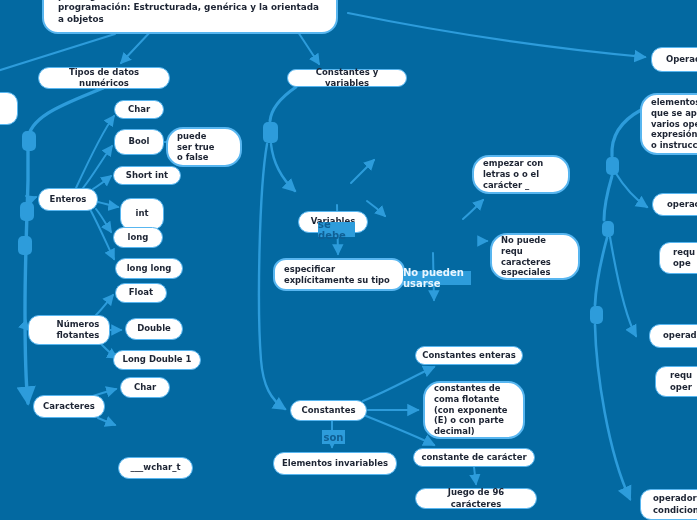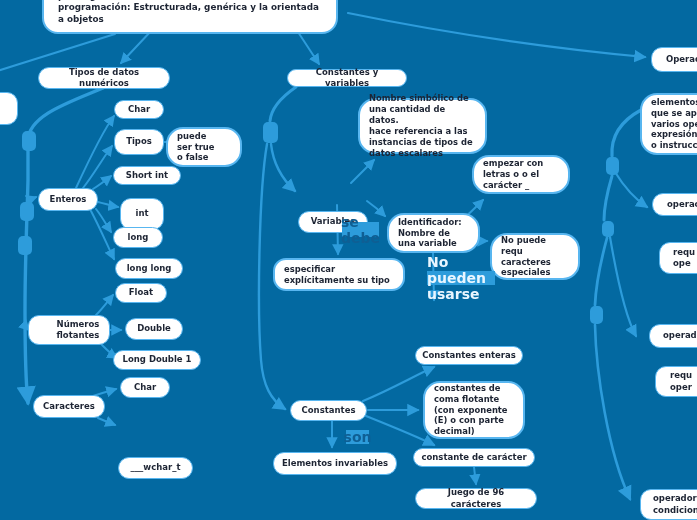--- a/index.html
+++ b/index.html
@@ -20,21 +20,21 @@
     text-align:left;padding:4px 9px;font-size:8.4px;
   }
   .root{
     border-radius:16px;border-width:2px;align-items:flex-end;
     justify-content:flex-start;text-align:left;font-size:8.8px;
     padding:0 14px 7px 14px;
   }
   .label{
     position:absolute;box-sizing:border-box;background:#2d9cdb;border:none;
     border-radius:0;display:flex;align-items:center;justify-content:center;
-    font-size:14px;font-weight:bold;color:#0f5f94;z-index:4;white-space:pre-line;margin-left:24px;
+    font-size:10px;font-weight:bold;color:#0f5f94;z-index:4;white-space:pre-line;
   }
   .label.light{color:#e9f6ff;}
   .sq{
     position:absolute;background:#2d9cdb;border-radius:5px;z-index:5;
   }
 </style>
 </head>
 <body>
 
 <div id="stage">
@@ -95,52 +95,44 @@
       <path stroke-width="2.2" marker-end="url(#arr)" d="M610 237 C617 278 626 318 636 336"></path>
     </g>
   </svg>
 
   <div class="node root" style="left:42px;top:-24px;width:296px;height:58px;">como extensión del lenguaje C. Abarca tres paradigmas de la
 programación: Estructurada, genérica y la orientada a objetos</div>
 
   <div class="node" style="left:-26px;top:92px;width:44px;height:33px;">a</div>
   <div class="node" style="left:38px;top:67px;width:132px;height:22px;">Tipos de datos numéricos</div>
   <div class="node" style="left:114px;top:100px;width:50px;height:19px;">Char</div>
-  <div class="node" style="left:114px;top:129px;width:50px;height:26px;">Tipos</div>
+  <div class="node" style="left:114px;top:129px;width:50px;height:26px;">Bool</div>
   <div class="node bubble" style="left:166px;top:127px;width:76px;height:40px;">puede
 ser true
 o false</div>
   <div class="node" style="left:113px;top:166px;width:68px;height:19px;">Short int</div>
   <div class="node" style="left:38px;top:188px;width:60px;height:23px;">Enteros</div>
   <div class="node" style="left:120px;top:198px;width:44px;height:32px;">int</div>
   <div class="node" style="left:113px;top:227px;width:50px;height:21px;">long</div>
   <div class="node" style="left:115px;top:258px;width:68px;height:21px;">long long</div>
   <div class="node" style="left:115px;top:283px;width:52px;height:20px;">Float</div>
   <div class="node" style="left:28px;top:315px;width:82px;height:30px;padding-left:24px;">Números
 flotantes</div>
   <div class="node" style="left:125px;top:318px;width:58px;height:22px;">Double</div>
   <div class="node" style="left:113px;top:350px;width:88px;height:20px;">Long Double 1</div>
   <div class="node" style="left:120px;top:377px;width:50px;height:21px;">Char</div>
   <div class="node" style="left:33px;top:395px;width:72px;height:23px;">Caracteres</div>
   <div class="node" style="left:118px;top:413px;width:75px;height:22px;margin-top:44px;">___wchar_t</div>
 
   <div class="node" style="left:287px;top:69px;width:120px;height:18px;">Constantes y variables</div>
-  <div class="node bubble" style="left:358px;top:98px;width:129px;height:56px;">Nombre simbólico de
-una cantidad de datos.
-hace referencia a las
-instancias de tipos de
-datos escalares</div>
   <div class="node bubble" style="left:472px;top:155px;width:98px;height:39px;">empezar con
 letras o o el
 carácter _</div>
   <div class="node" style="left:298px;top:183px;width:70px;height:22px;margin-top:28px;">Variables</div>
   <div class="label" style="left:318px;top:222px;width:37px;height:15px;">se debe</div>
-  <div class="node bubble" style="left:387px;top:213px;width:93px;height:40px;">Identificador:
-Nombre de
-una variable</div>
   <div class="node bubble" style="left:490px;top:233px;width:90px;height:47px;">No puede
 requ
 caracteres
 especiales</div>
   <div class="node bubble" style="left:273px;top:258px;width:132px;height:33px;border-radius:13px;">especificar
 explícitamente su tipo</div>
   <div class="label light" style="left:403px;top:271px;width:68px;height:14px;">No pueden usarse</div>
   <div class="node" style="left:415px;top:346px;width:108px;height:19px;">Constantes enteras</div>
   <div class="node" style="left:290px;top:400px;width:77px;height:21px;">Constantes</div>
   <div class="node bubble" style="left:423px;top:381px;width:102px;height:58px;">constantes de

